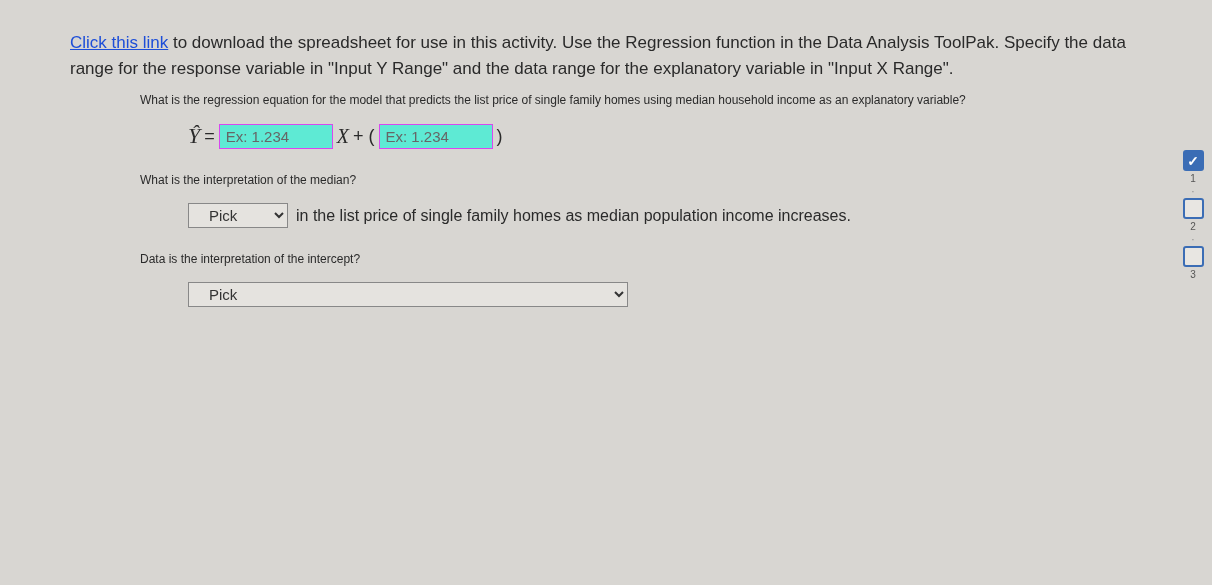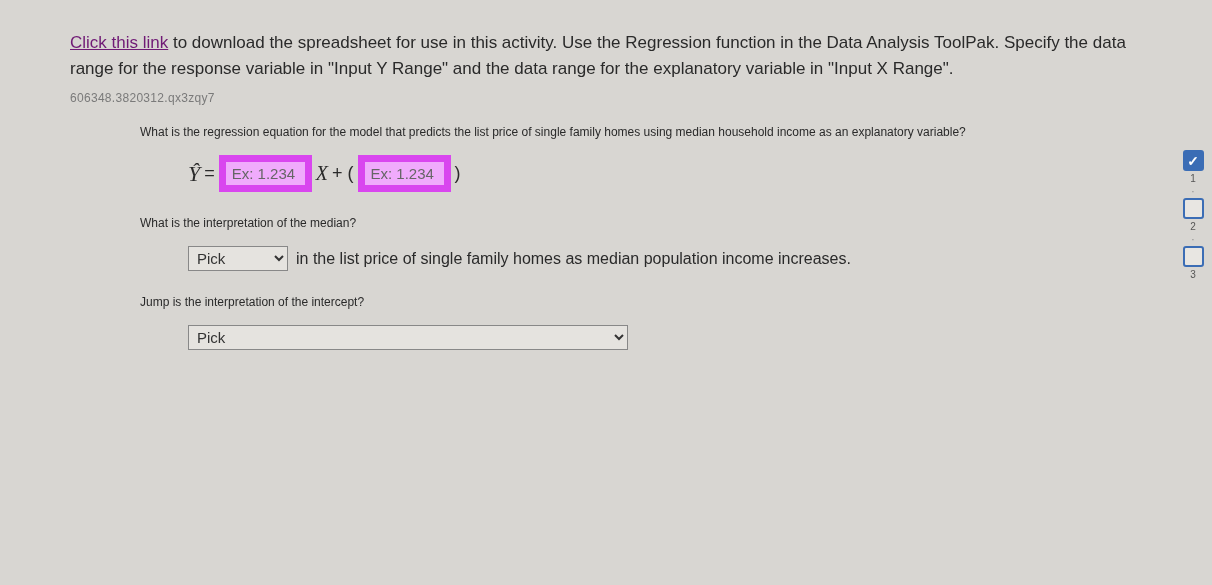--- a/index.html
+++ b/index.html
@@ -14,21 +14,21 @@
     .content {
       padding: 30px 70px 20px 70px;
       color: #2a2a2a;
     }
     .intro {
       font-size: 17px;
       line-height: 1.5;
       margin-bottom: 10px;
     }
     .link {
-      color: #701a75;
+      color: #1d4ed8;
       text-decoration: underline;
       cursor: pointer;
     }
     .code-id {
       font-size: 12px;
       color: #7a7a7a;
       margin: 6px 0 18px 0;
       letter-spacing: 0.3px;
     }
     .jump {
@@ -64,40 +64,40 @@
       font-family: 'Times New Roman', serif;
       font-size: 22px;
       position: relative;
     }
     .math-x {
       font-style: italic;
       font-family: 'Times New Roman', serif;
       font-size: 20px;
     }
     .num-input {
-      border: 7px solid #d946ef;
-      background: #f0abfc;
+      border: 1px solid #d946ef;
+      background: #5eead4;
       font-size: 15px;
       padding: 3px 6px;
-      width: 93px;
+      width: 114px;
       color: #666;
     }
     .num-input::placeholder { color: #666; }
     .select-row {
       margin: 4px 0 22px 48px;
       font-size: 16px;
       display: flex;
       align-items: center;
       gap: 8px;
     }
     select.pick {
       border: 1px solid #888;
       background: #e5e3df;
       font-size: 15px;
-      padding: 2px 4px;
+      padding: 2px 16px;
       color: #333;
     }
     select.pick.small { width: 100px; }
     select.pick.large { width: 440px; }
     
     
     .sidebar {
       position: absolute;
       right: 6px;
       top: 150px;
@@ -140,21 +140,20 @@
   </style>
 </head>
 <body>
 
 <div class="content">
 
   <p class="intro">
     <a class="link">Click this link</a><span> to download the spreadsheet for use in this activity. Use the Regression function in the Data Analysis ToolPak. Specify the data range for the response variable in "Input Y Range" and the data range for the explanatory variable in "Input X Range".</span>
   </p>
 
-  <div class="code-id">606348.3820312.qx3zqy7</div>
 
 
   <div class="question-block">
 
 
     <p class="subq">What is the regression equation for the model that predicts the list price of single family homes using median household income as an explanatory variable?</p>
 
     <div class="eq-row">
       <span class="yhat">Ŷ</span>
       <span> = </span>
@@ -167,21 +166,21 @@
 
     <p class="subq">What is the interpretation of the median?</p>
 
     <div class="select-row">
       <select class="pick small">
         <option>Pick</option>
       </select>
       <span> in the list price of single family homes as median population income increases.</span>
     </div>
 
-    <p class="subq">Jump is the interpretation of the intercept?</p>
+    <p class="subq">Data is the interpretation of the intercept?</p>
 
     <div class="select-row">
       <select class="pick large">
         <option>Pick</option>
       </select>
     </div>
 
   </div>
 </div>
 

